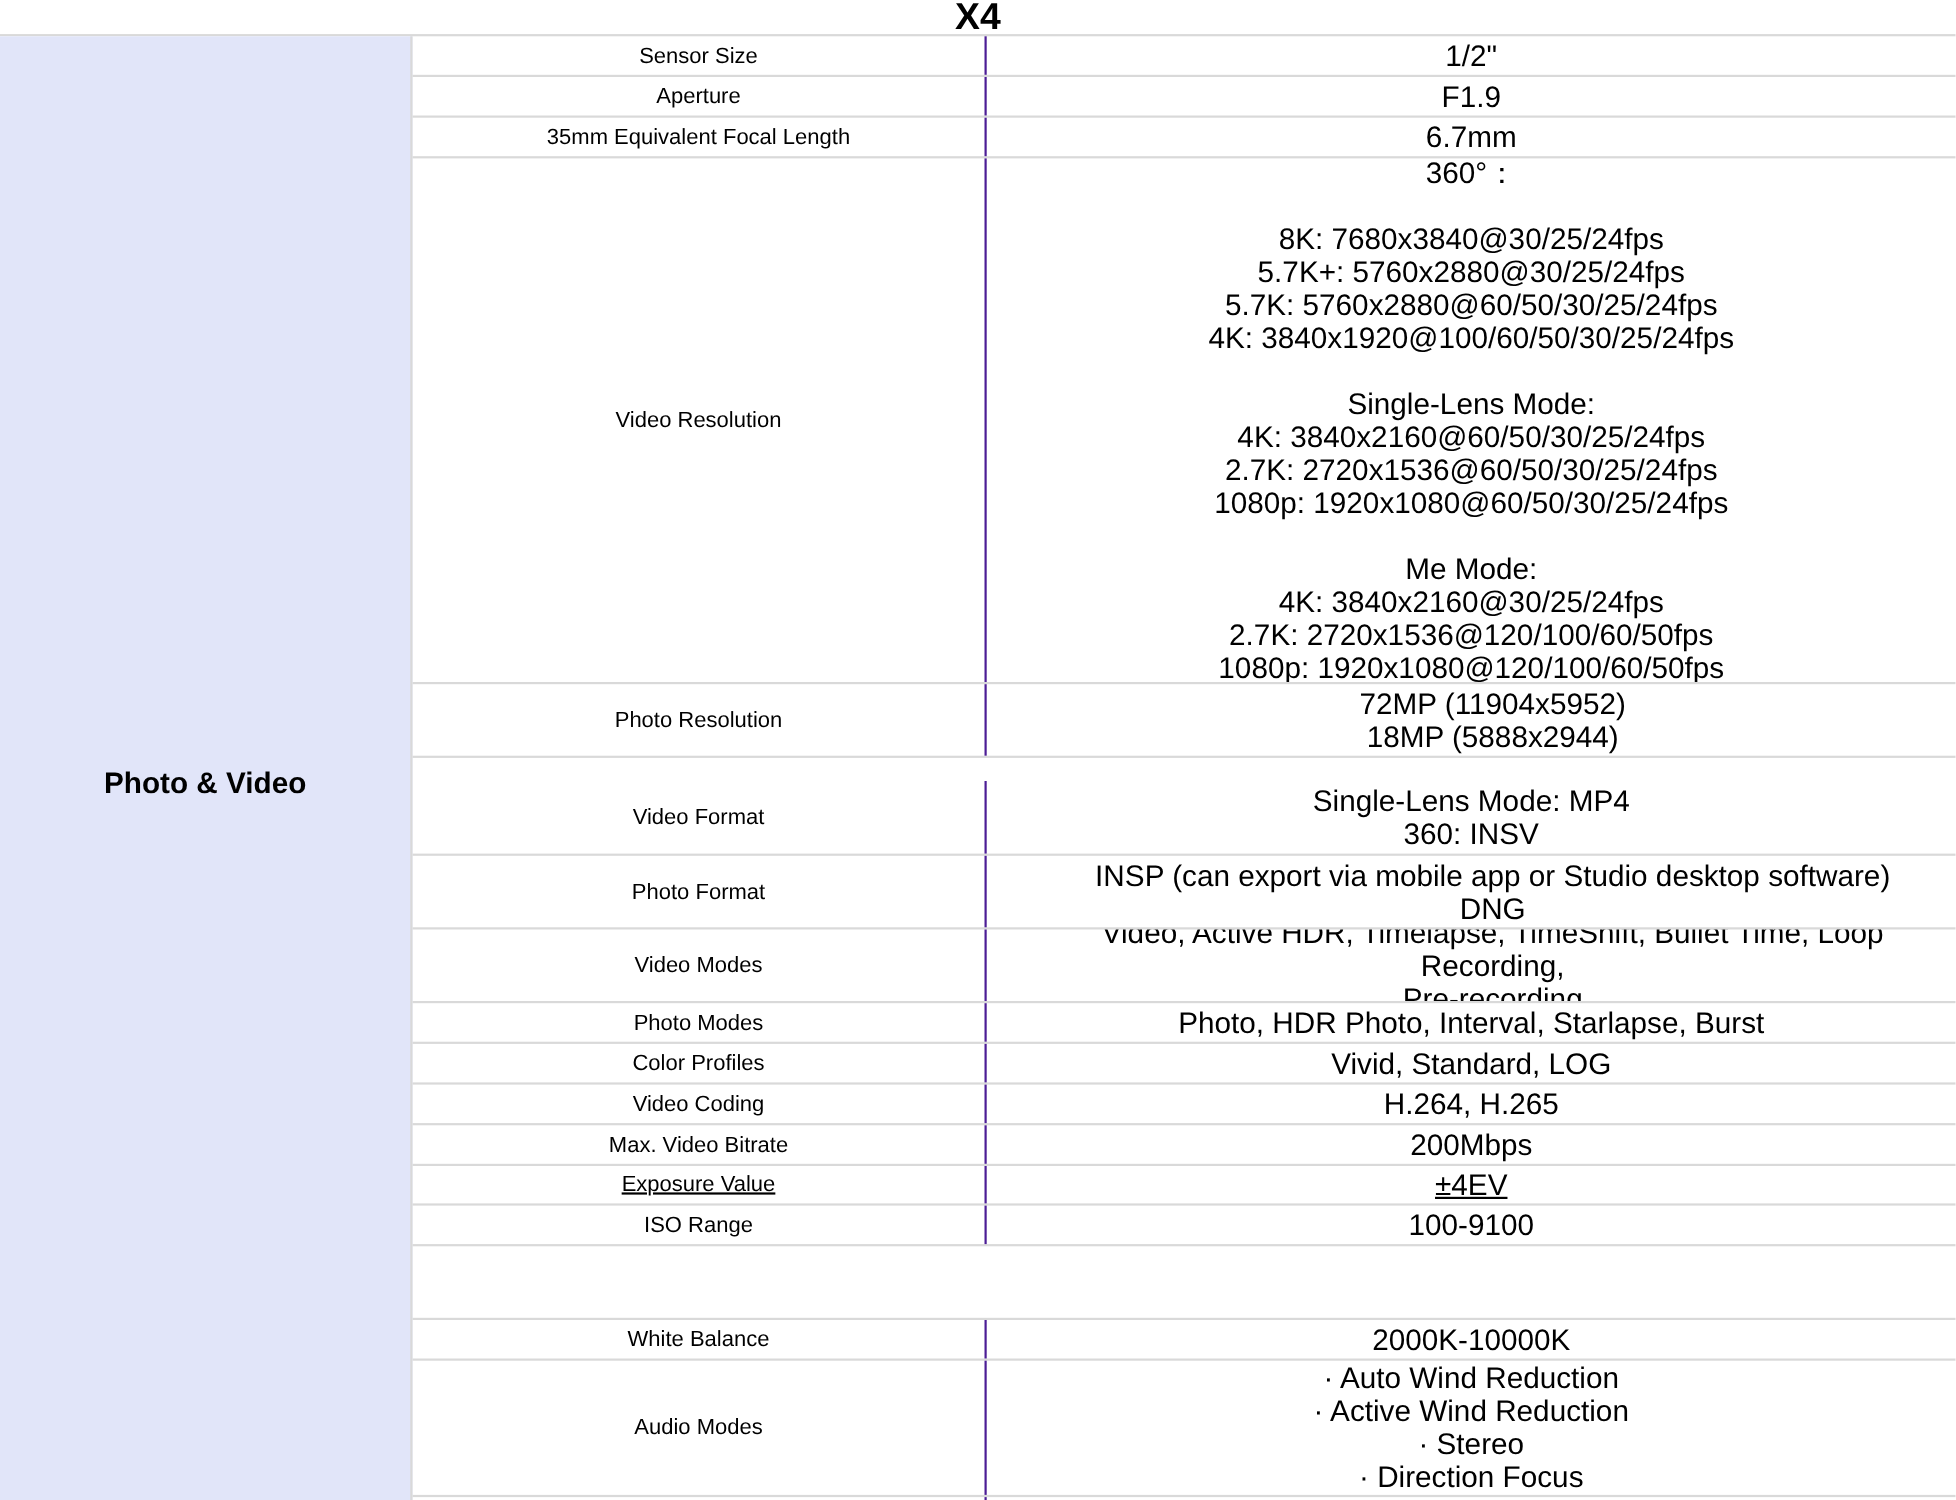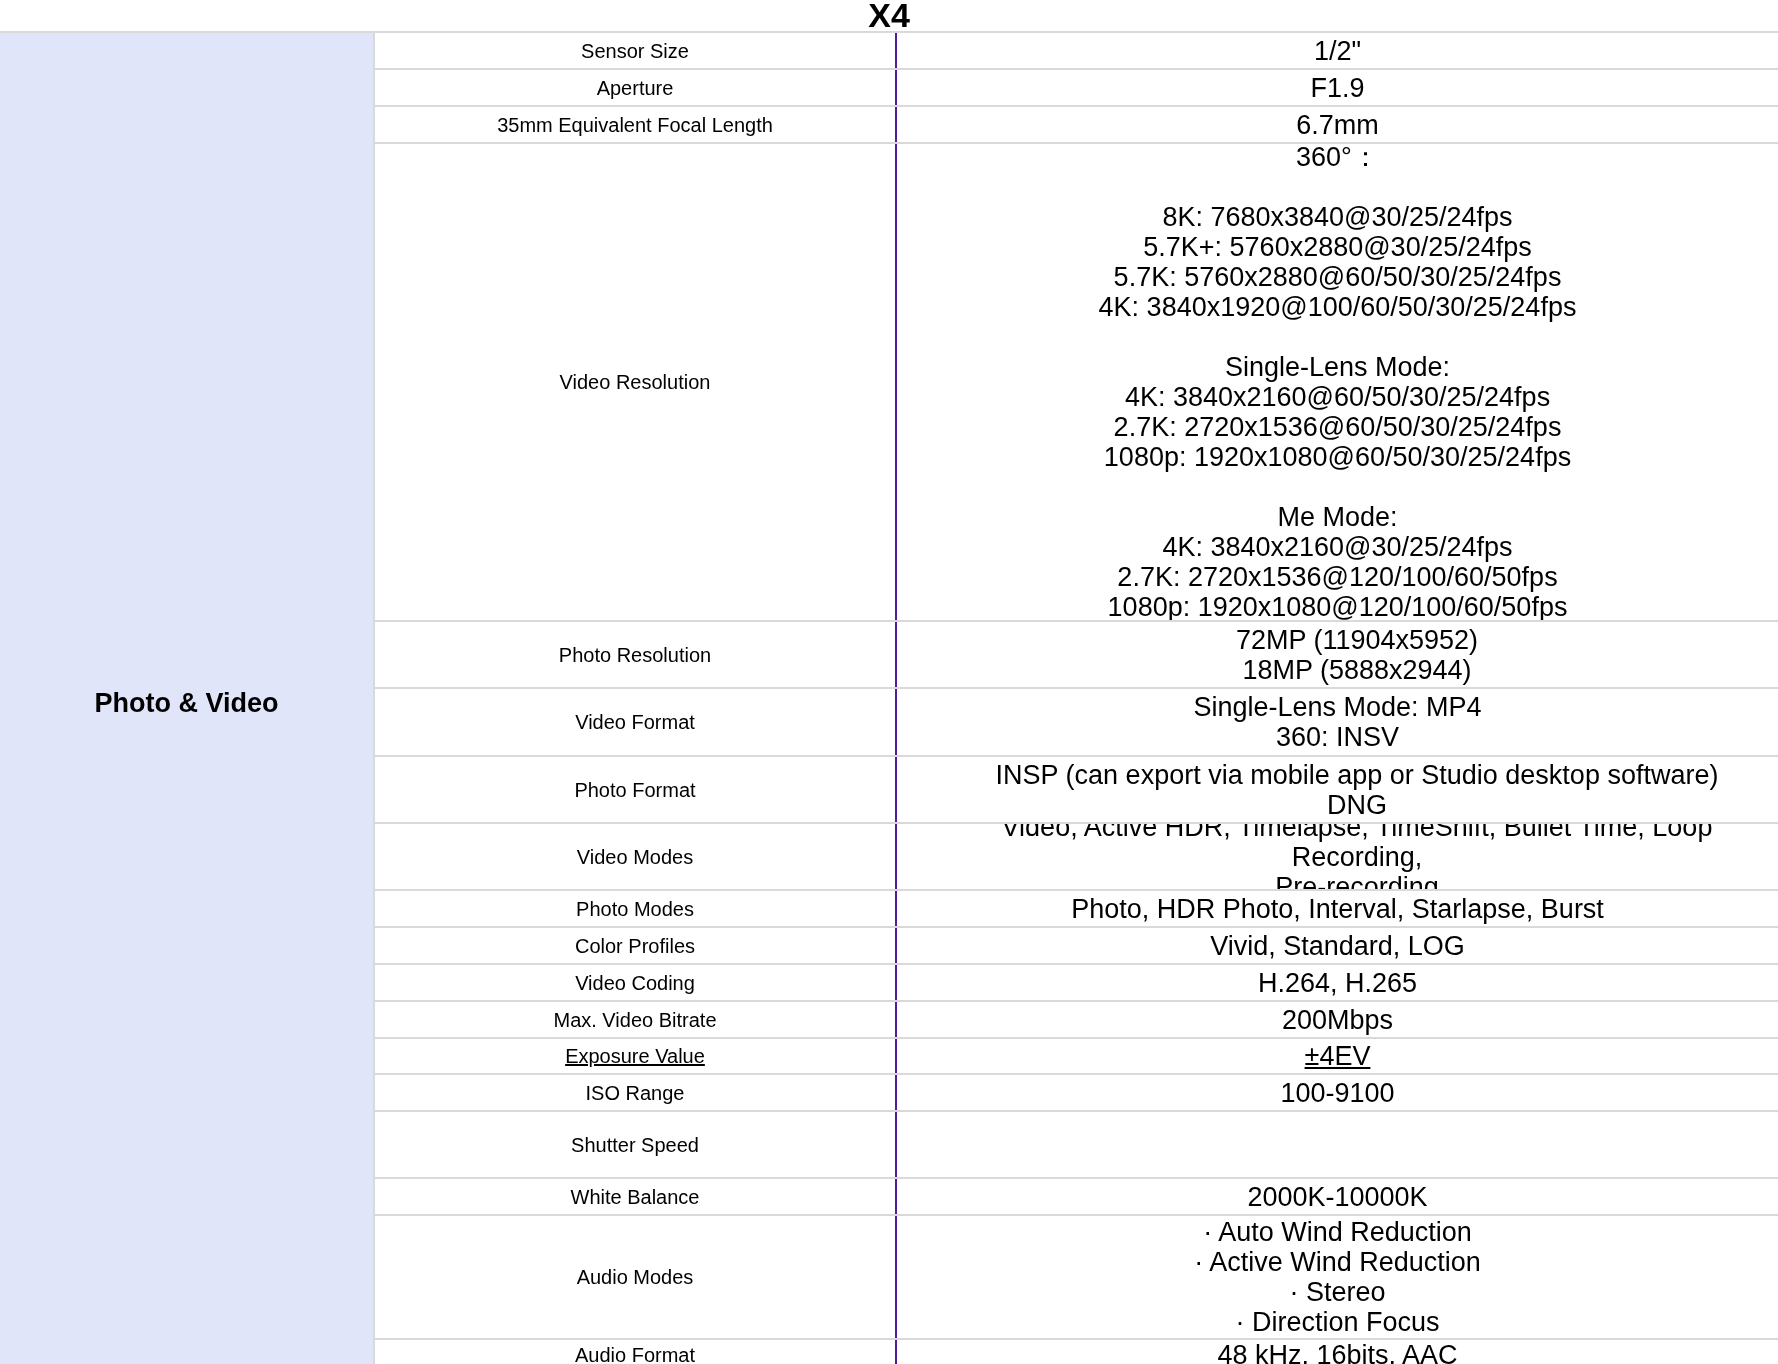--- a/index.html
+++ b/index.html
@@ -70,21 +70,21 @@
     font-size: 27px;
     line-height: 30px;
     white-space: pre-line;
     overflow: hidden;
   }
   
   .h37  { height: 37px; }
   .h36  { height: 36px; text-decoration: underline; }
   .h478 { height: 478px; }
   .h67  { height: 67px; gap: 39px; }
-  .h68  { height: 68px; }
+  .h68  { height: 68px; margin-top: 21px; }
   .h124 { height: 124px; }
   .h30  { height: 30px; border-bottom: none; }
 </style>
 </head>
 <body>
 
 <div class="page">
 
   <div class="title-bar">X4</div>
 
@@ -177,21 +177,20 @@
         <div class="label-cell">Exposure Value</div>
         <div class="value-cell">±4EV</div>
       </div>
 
       <div class="row h37">
         <div class="label-cell">ISO Range</div>
         <div class="value-cell">100-9100</div>
       </div>
 
       <div class="row h67">
-        <div class="label-cell">Shutter Speed</div>
       </div>
 
       <div class="row h37">
         <div class="label-cell">White Balance</div>
         <div class="value-cell">2000K-10000K</div>
       </div>
 
       <div class="row h124">
         <div class="label-cell">Audio Modes</div>
         <div class="value-cell">· Auto Wind Reduction

